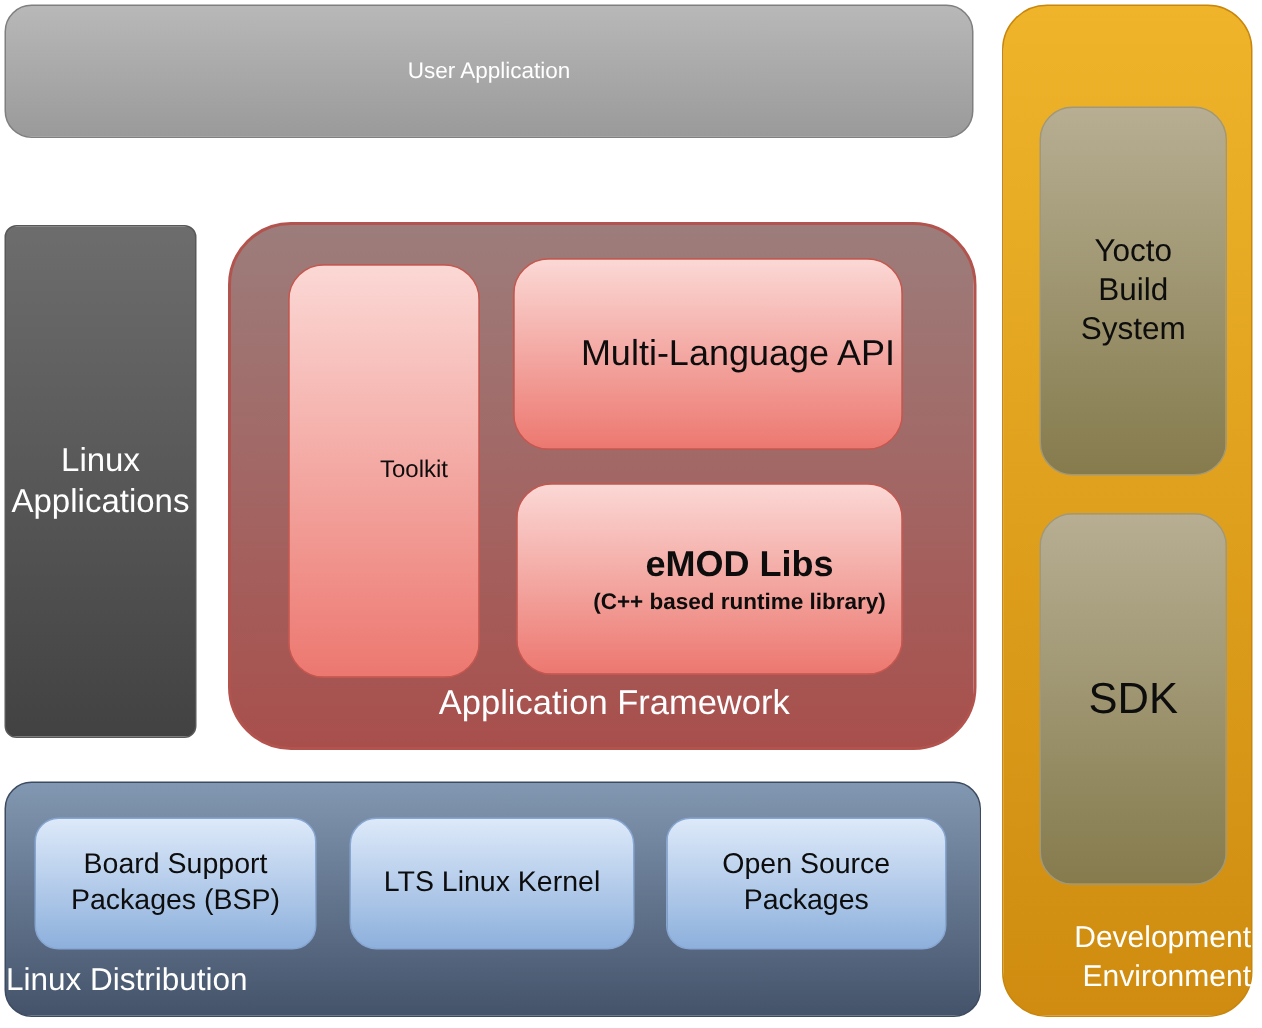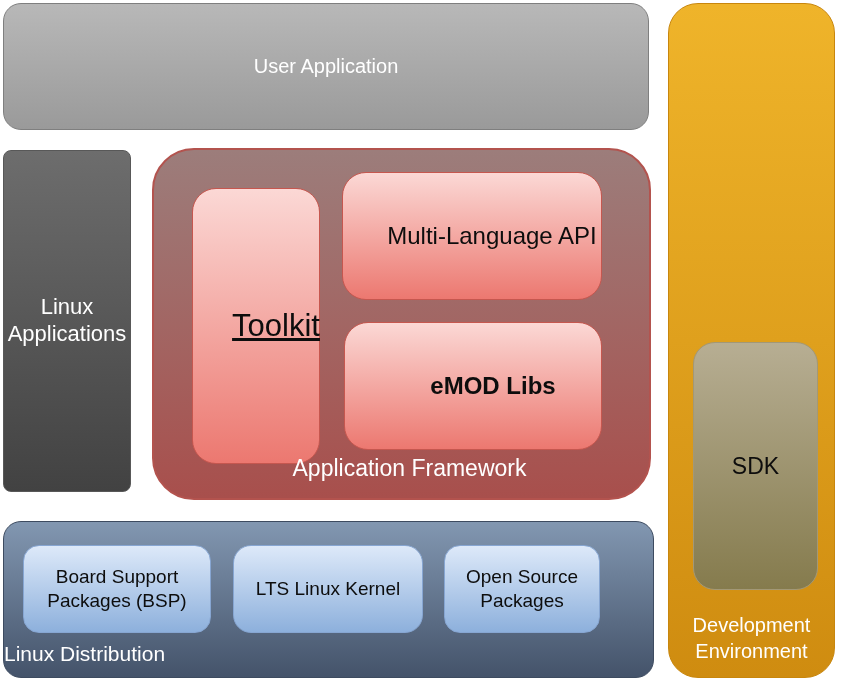--- a/index.html
+++ b/index.html
@@ -8,24 +8,24 @@
     width:841px;height:685px;
     background:#ffffff;
     font-family:"Liberation Sans","DejaVu Sans",sans-serif;
     overflow:hidden;
   }
   .block{position:absolute;box-sizing:border-box;display:flex;align-items:center;justify-content:center;text-align:center;}
   .block .lbl{white-space:pre-line;}
 
   
   .user-app{
-    left:3px;top:3px;width:646px;height:127px;border-radius:18px;
+    left:3px;top:3px;width:646px;height:89px;border-radius:18px;
     background:linear-gradient(180deg,#b8b8b8 0%,#9a9a9a 100%);
     border:1px solid #7f7f7f;
-    color:#ffffff;font-size:20px;
+    color:#ffffff;font-size:15px;
   }
 
   
   .linux-apps{
     left:3px;top:150px;width:128px;height:342px;border-radius:8px;
     background:linear-gradient(180deg,#6d6d6d 0%,#424242 100%);
     border:1px solid #585858;
     color:#ffffff;font-size:22px;line-height:1.22;
   }
 
@@ -38,21 +38,21 @@
   }
   .pinkbox{
     position:absolute;box-sizing:border-box;
     background:linear-gradient(180deg,#fbd8d5 0%,#ec7870 100%);
     border:1.5px solid #c6574f;
     color:#0d0d0d;
     display:flex;flex-direction:column;align-items:center;justify-content:center;text-align:center;
     border-radius:24px;
     padding-left:40px;
   }
-  .toolkit{left:38px;top:38px;width:128px;height:276px;font-size:31px;text-decoration:underline;}
+  .toolkit{left:38px;top:26px;width:128px;height:276px;font-size:16px;}
   .multi-lang{left:188px;top:22px;width:260px;height:128px;font-size:24px;}
   .emod{left:190px;top:172px;width:258px;height:128px;font-size:24px;font-weight:bold;}
   .emod .sub{font-size:15px;margin-top:2px;}
   .framework-label{
     position:absolute;left:16px;right:0;bottom:16px;
     color:#ffffff;font-size:23px;
   }
 
   
   .linux-dist{
@@ -65,21 +65,21 @@
   .bluebox{
     position:absolute;box-sizing:border-box;top:23px;height:88px;
     background:linear-gradient(180deg,#dde9f9 0%,#8db0dc 100%);
     border:1.5px solid #87a6d2;
     color:#0d0d0d;font-size:19px;line-height:1.25;
     display:flex;align-items:center;justify-content:center;text-align:center;
     border-radius:16px;
   }
   .bsp{left:19px;width:188px;}
   .lts{left:229px;width:190px;border-radius:18px;}
-  .osp{left:440px;width:156px;}
+  .osp{left:440px;width:187px;}
   .dist-label{
     position:absolute;left:0;right:0;bottom:11px;
     color:#ffffff;font-size:21px;text-align:left;
   }
 
   
   .dev-env{
     left:668px;top:3px;width:167px;height:675px;border-radius:30px;
     background:linear-gradient(180deg,#efb42a 0%,#cf8c10 100%);
     border:1px solid #c8860d;
@@ -88,24 +88,24 @@
   .olivebox{
     position:absolute;box-sizing:border-box;left:24px;width:125px;
     background:linear-gradient(180deg,#b7ae93 0%,#857b4d 100%);
     border:1px solid #a29877;
     color:#0d0d0d;font-size:21px;line-height:1.25;
     display:flex;align-items:center;justify-content:center;text-align:center;
     border-radius:22px;
   }
   .yocto{top:67px;height:246px;}
   .yocto .lbl{width:78px;}
-  .sdk{top:338px;height:248px;font-size:23px;}
+  .sdk{top:338px;height:248px;font-size:29px;}
   .devenv-label{
     position:absolute;left:0;right:0;bottom:13px;
-    color:#ffffff;font-size:20px;line-height:1.3;text-align:center;
+    color:#ffffff;font-size:20px;line-height:1.3;text-align:right;
   }
   .devenv-label .lbl{display:inline-block;width:130px;}
 </style>
 </head>
 <body>
 
 <div class="canvas">
 
   <div class="block user-app">
     <span class="lbl">User Application</span>
@@ -120,20 +120,21 @@
     <div class="pinkbox toolkit">
       <span class="lbl">Toolkit</span>
     </div>
 
     <div class="pinkbox multi-lang">
       <span class="lbl">Multi-Language API</span>
     </div>
 
     <div class="pinkbox emod">
       <span class="lbl">eMOD Libs</span>
+      <span class="sub">(C++ based runtime library)</span>
     </div>
 
     <div class="framework-label">Application Framework</div>
   </div>
 
   <div class="block linux-dist">
 
     <div class="bluebox bsp">
       <span class="lbl">Board Support Packages (BSP)</span>
     </div>
@@ -144,20 +145,23 @@
 
     <div class="bluebox osp">
       <span class="lbl">Open Source Packages</span>
     </div>
 
     <div class="dist-label">Linux Distribution</div>
   </div>
 
   <div class="block dev-env">
 
+    <div class="olivebox yocto">
+      <span class="lbl">Yocto Build System</span>
+    </div>
 
     <div class="olivebox sdk">
       <span class="lbl">SDK</span>
     </div>
 
     <div class="devenv-label">
       <span class="lbl">Development Environment</span>
     </div>
   </div>
 

